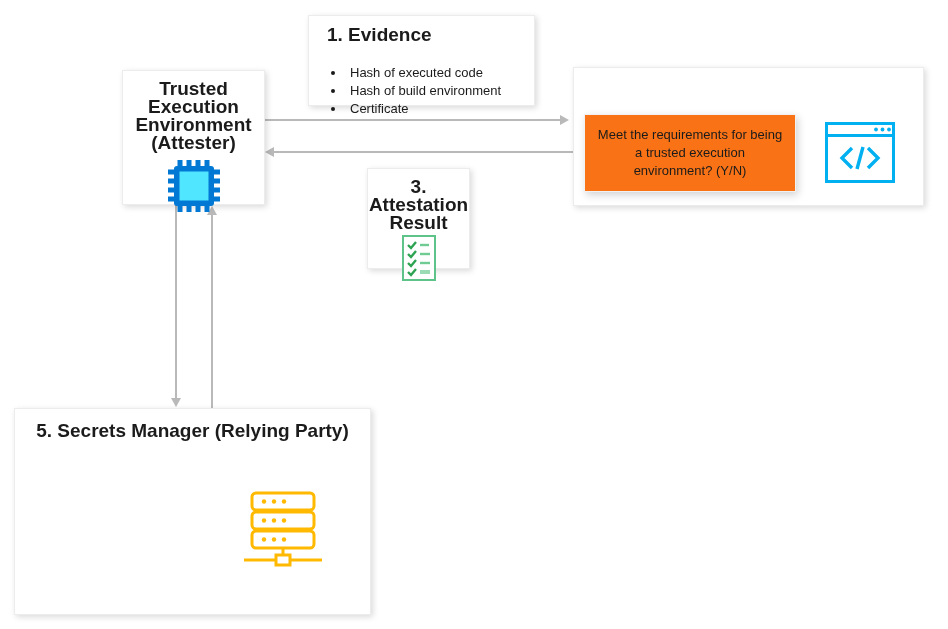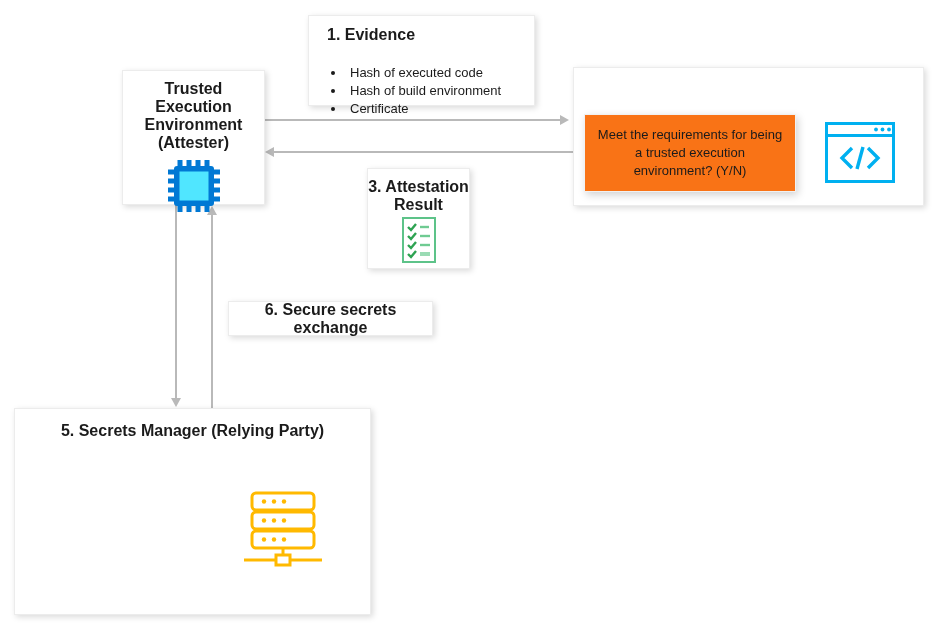--- a/index.html
+++ b/index.html
@@ -10,21 +10,21 @@
   .node{
     position:absolute;background:#fff;border:1px solid #ececec;
     box-shadow:2px 2px 6px rgba(0,0,0,.15);box-sizing:border-box;
   }
   .inner-box{
     position:absolute;background:#f97316;border:1px solid #f1f1f1;
     box-shadow:2px 3px 8px rgba(0,0,0,.18);box-sizing:border-box;
     display:flex;align-items:center;justify-content:center;text-align:center;
     font-size:13px;line-height:18px;
   }
-  .node-title{font-weight:600;font-size:16px;line-height:18px;text-align:center;}
+  .node-title{font-weight:600;font-size:19px;line-height:18px;text-align:center;}
   .bold{font-weight:700;}
   
   #evidence{left:308px;top:15px;width:227px;height:91px;padding:10px 8px 0 18px;}
   #evidence .node-title{text-align:left;margin-bottom:2px;}
   #evidence ul{margin:20px 0 0;padding-left:19px;list-style:disc;}
   #evidence li{font-size:13px;line-height:18px;padding-left:4px;}
   
   #tee{left:122px;top:70px;width:143px;height:135px;padding:9px 2px 0;text-align:center;}
   #tee .icon-wrap{margin-top:7px;}
   
@@ -154,23 +154,20 @@
           <line x1="18" y1="10" x2="27" y2="10"></line>
             <line x1="18" y1="19" x2="28" y2="19"></line>
             <line x1="18" y1="28" x2="28" y2="28"></line>
         </g>
         <line x1="18" y1="37" x2="28" y2="37" stroke="#9adbb4" stroke-width="4"></line>
       </svg>
     </span>
   </div>
 
 
-  <div class="node" id="exchange">
-    <div class="node-title">6. Secure secrets exchange</div>
-  </div>
 
   <div class="node" id="secrets">
     <div class="node-title">5. Secrets Manager (Relying Party)</div>
     <span class="icon-wrap">
       <svg width="80" height="78" viewBox="0 0 80 78" fill="none" stroke="#ffb900" stroke-width="3">
         <rect x="9" y="2" width="62" height="17" rx="4"></rect>
         <rect x="9" y="21" width="62" height="17" rx="4"></rect>
         <rect x="9" y="40" width="62" height="17" rx="4"></rect>
         <g fill="#ffb900" stroke="none">
           <circle cx="21" cy="10.5" r="2.2"></circle>

